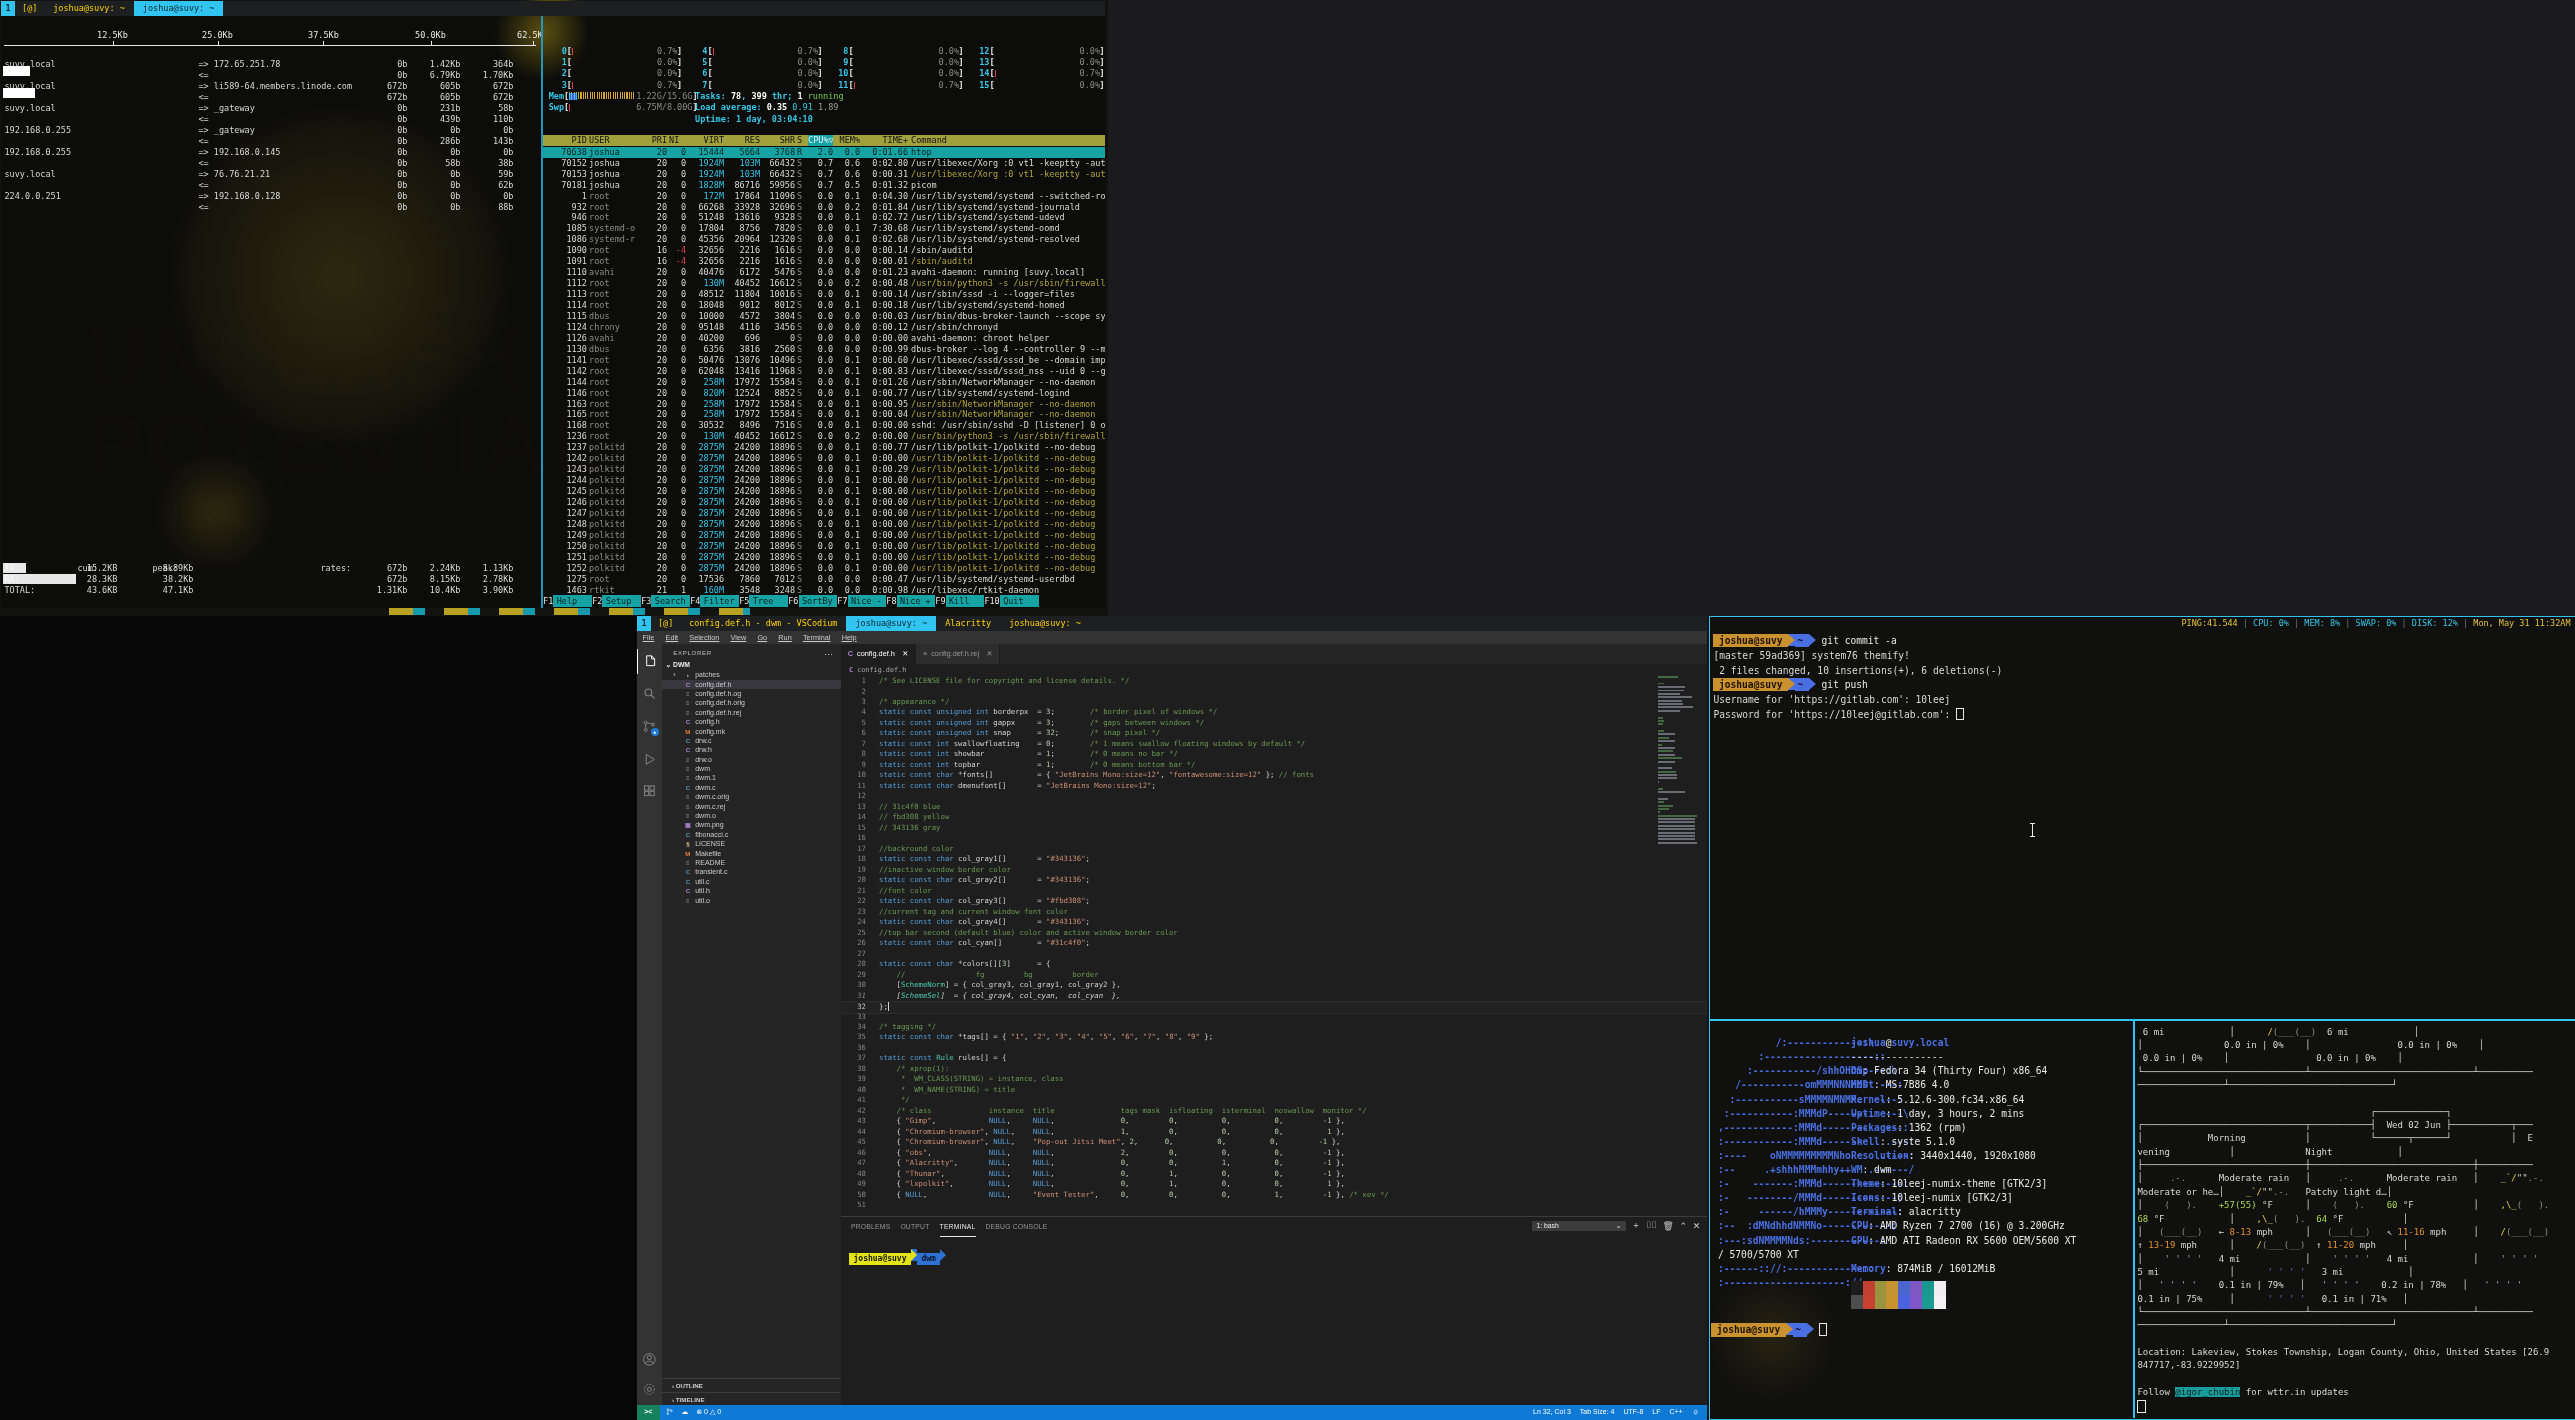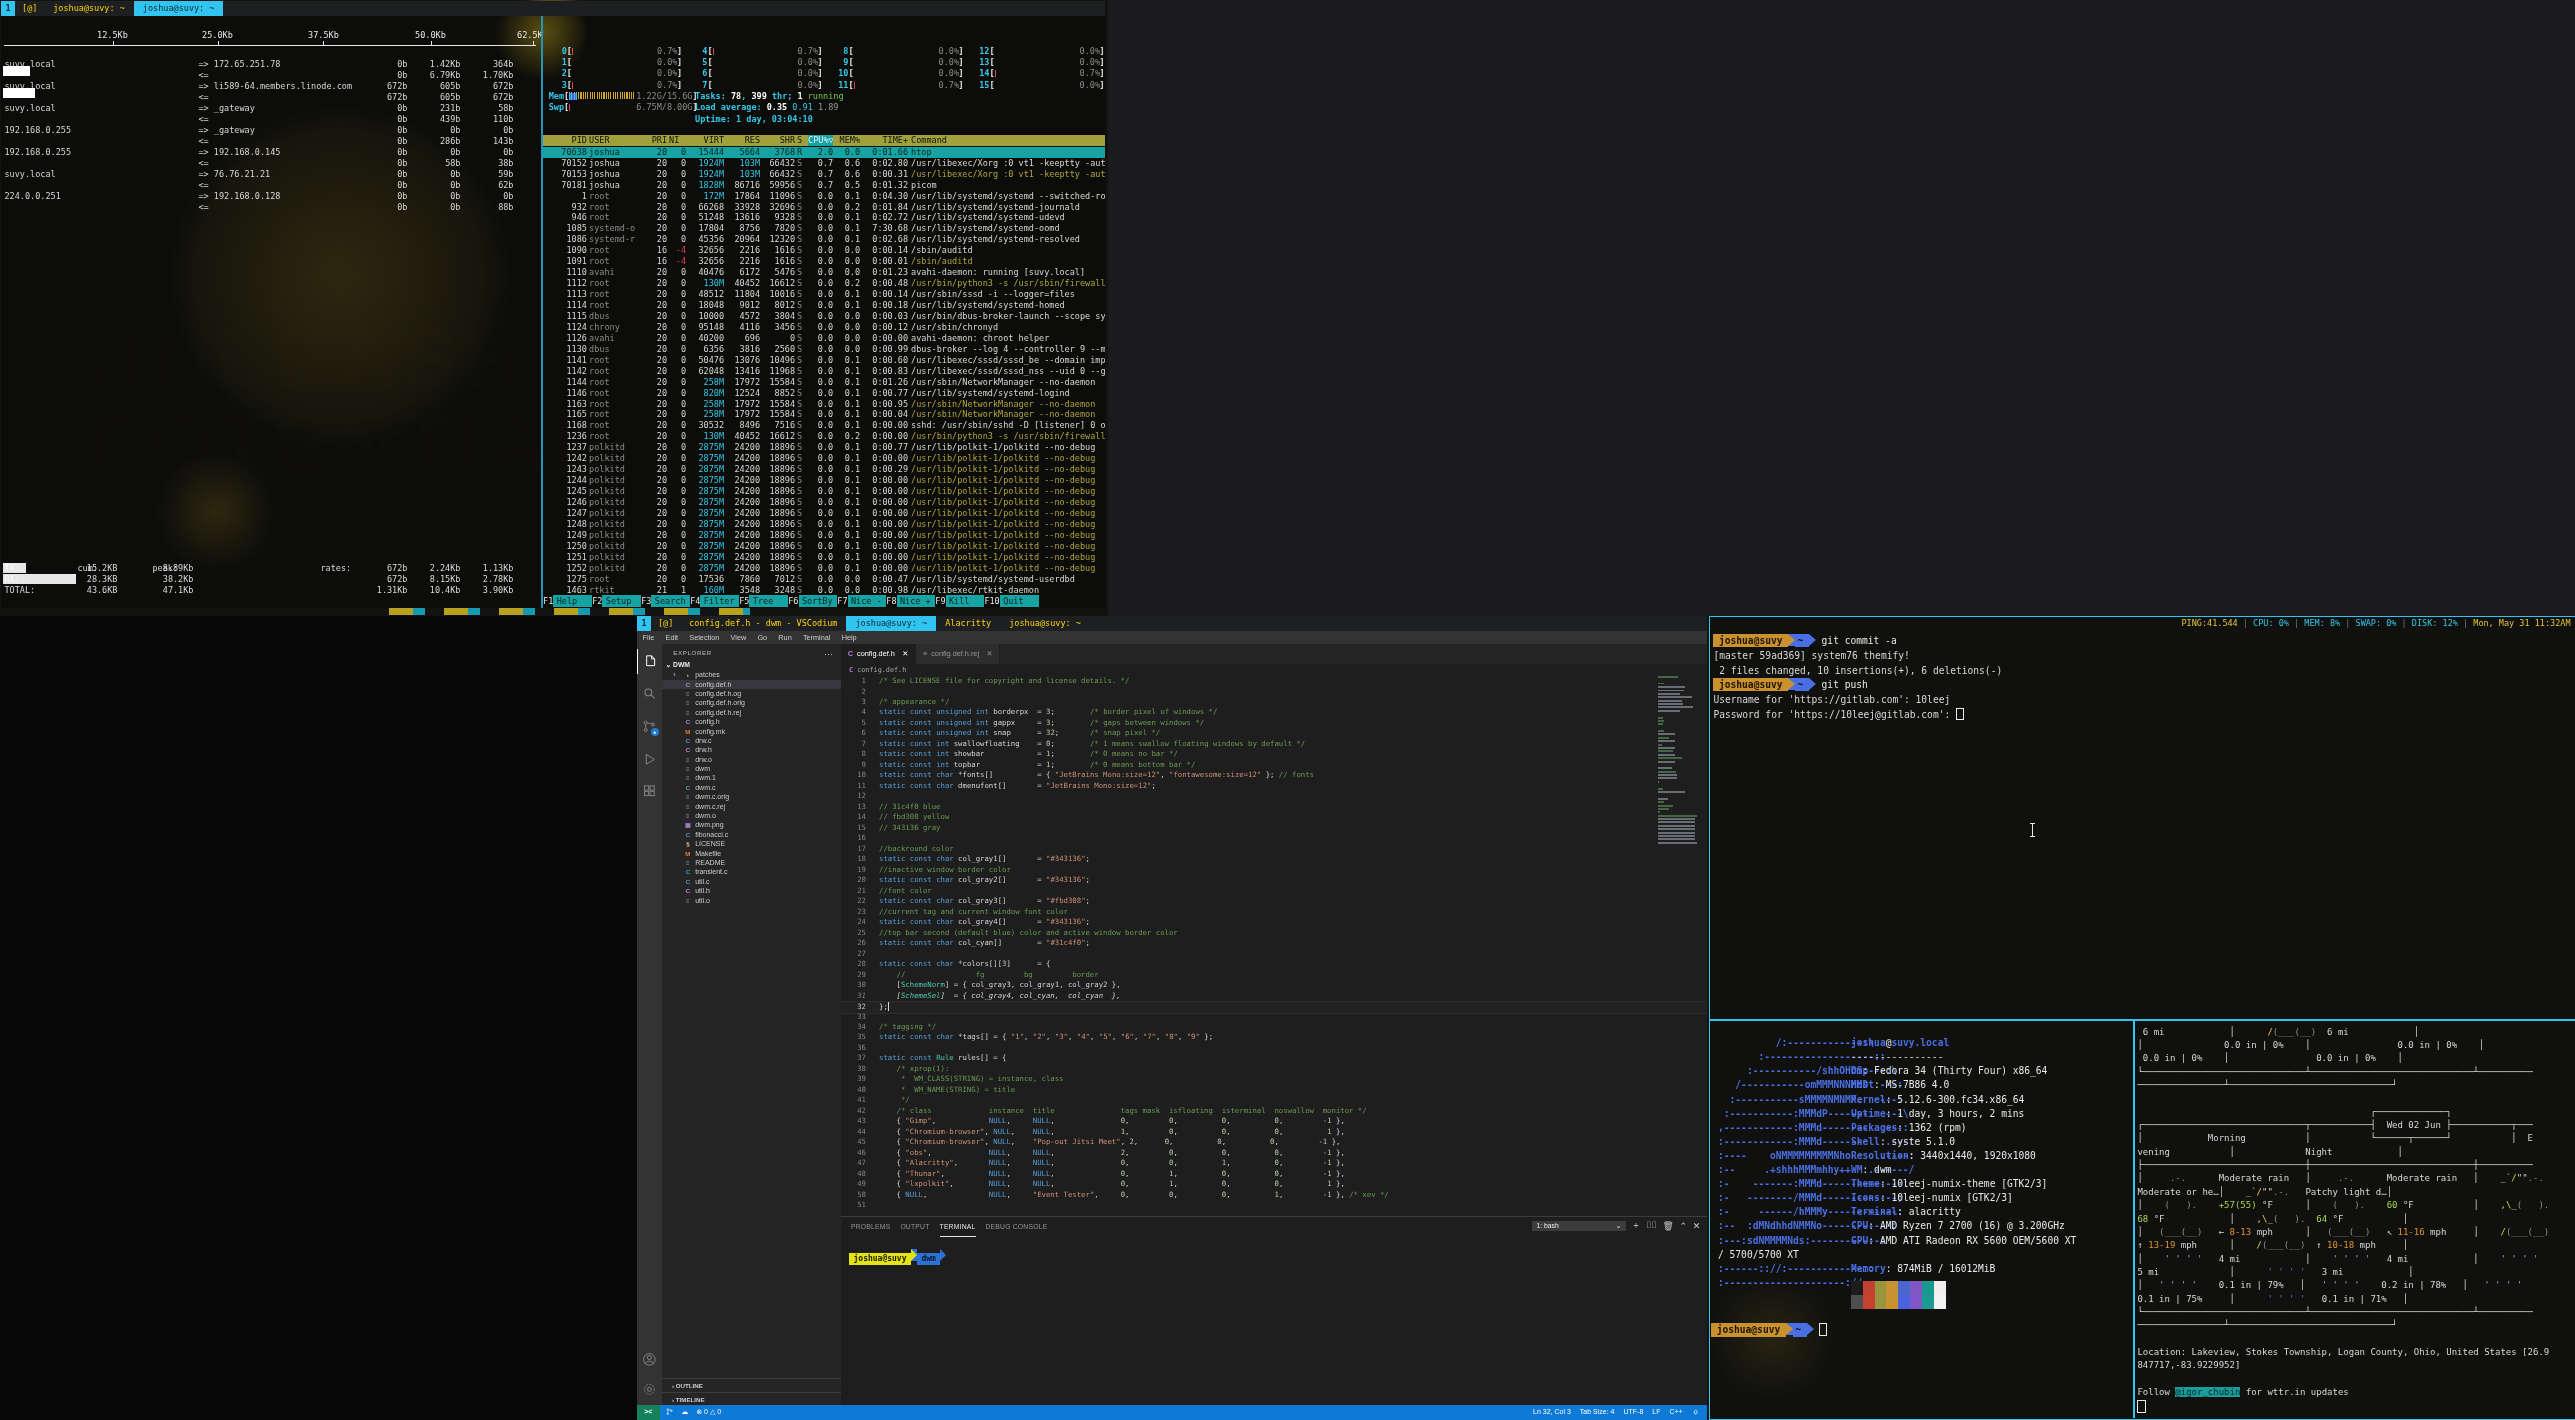--- a/index.html
+++ b/index.html
@@ -64,21 +64,21 @@
   .u-gray{color:#8a8a8a;}
   .cmd-thr{color:#b0a43c;}
   .fkeys{position:absolute;left:0;top:579px;width:562px;height:12.4px;line-height:12.4px;background:#0c0c0a;}
   .fk-num{color:#e8e8e8;}
   .fk-lab{background:#16a3a3;color:#06231f;display:inline-block;padding:0 3.4px;min-width:32px;}
 
   
   #win2{left:637px;top:616px;width:1070px;height:804px;background:#1e1e1e;}
   #vs-menubar{position:absolute;left:0;top:14.7px;width:100%;height:13.5px;background:#3c3c3c00;background-color:#333333;
      color:#cccccc;font-size:7.3px;line-height:13.5px;}
-  #vs-menubar span{padding:0 5.6px;}
+  #vs-menubar span{padding:0 5.6px;text-decoration:underline;}
   #activitybar{position:absolute;left:0;top:28px;width:25px;height:762px;background:#333333;}
   .act-ic{position:absolute;left:0;width:25px;height:25px;display:flex;align-items:center;justify-content:center;color:#858585;}
   .act-ic.active{color:#ffffff;border-left:1.1px solid #ffffff;}
   .badge-dot{position:absolute;right:3.4px;bottom:3.4px;width:8px;height:8px;border-radius:50%;background:#1f7ad0;color:#fff;
      font-size:5px;line-height:8px;text-align:center;}
   #sidebar{position:absolute;left:25px;top:28px;width:179px;height:762px;background:#252526;color:#cccccc;}
   #sb-head{padding:4.5px 0 3.4px 11.3px;font-size:6.2px;letter-spacing:0.6px;color:#bbbbbb;}
   #sb-dots{position:absolute;right:8px;top:4.5px;color:#cccccc;}
   .sb-sec{font-weight:bold;font-size:6.8px;color:#e8e8e8;padding-left:3.4px;height:11.3px;line-height:11.3px;}
   .file-row{height:9.4px;line-height:9.4px;font-size:7px;white-space:nowrap;padding-left:21.4px;color:#cccccc;position:relative;}
@@ -604,21 +604,21 @@
         <div class="w-line" style="top: 85px;"><span class="cw">                                           ┌─────────────┐</span></div>
         <div class="w-line" style="top: 98px;"><span class="cw">┌──────────────────────────────┬───────────┤  Wed 02 Jun ├───────────┬───</span></div>
         <div class="w-line" style="top: 111px;"><span class="cw">│            Morning           │           └──────┬──────┘           │  E</span></div>
         <div class="w-line" style="top: 125px;"><span class="cw">vening           │             Night            │</span></div>
         <div class="w-line" style="top: 138px;"><span class="cw">├──────────────────────────────┼──────────────────────────────┼──────────</span></div>
         <div class="w-line" style="top: 151px;"><span class="cw">│     </span><span class="cgr">.-.</span><span class="cw">      Moderate rain   │     </span><span class="cgr">.-.</span><span class="cw">      Moderate rain   │    </span><span class="cy">_`/</span><span class="cw">""</span><span class="cgr">.-.</span></div>
         <div class="w-line" style="top: 165px;"><span class="cw">Moderate or he…│    </span><span class="cy">_`/</span><span class="cw">""</span><span class="cgr">.-.</span><span class="cw">   Patchy light d…│</span></div>
         <div class="w-line" style="top: 178px;"><span class="cw">│    </span><span class="cgr">(   ).</span><span class="cw">    </span><span class="cg">+57(55)</span><span class="cw"> °F      │    </span><span class="cgr">(   ).</span><span class="cw">    </span><span class="cg">60</span><span class="cw"> °F           │    </span><span class="cy">,\_</span><span class="cgr">(   ).</span></div>
         <div class="w-line" style="top: 192px;"><span class="cg">68</span><span class="cw"> °F            │    </span><span class="cy">,\_</span><span class="cgr">(   ).</span><span class="cw">  </span><span class="cg">64</span><span class="cw"> °F           │</span></div>
         <div class="w-line" style="top: 205px;"><span class="cw">│   </span><span class="cgr">(___(__)</span><span class="cw">   ← </span><span class="co">8-13</span><span class="cw"> mph      │   </span><span class="cgr">(___(__)</span><span class="cw">   ↖ </span><span class="co">11-16</span><span class="cw"> mph     │    </span><span class="cy">/</span><span class="cgr">(___(__)</span></div>
-        <div class="w-line" style="top: 218px;"><span class="cw">↑ </span><span class="co">13-19</span><span class="cw"> mph      │    </span><span class="cy">/</span><span class="cgr">(___(__)</span><span class="cw">  ↑ </span><span class="co">10-18</span><span class="cw"> mph     │</span></div>
+        <div class="w-line" style="top: 218px;"><span class="cw">↑ </span><span class="co">13-19</span><span class="cw"> mph      │    </span><span class="cy">/</span><span class="cgr">(___(__)</span><span class="cw">  ↑ </span><span class="co">11-20</span><span class="cw"> mph     │</span></div>
         <div class="w-line" style="top: 232px;"><span class="cw">│    </span><span class="cpu2">' ' ' '</span><span class="cw">   4 mi            │    </span><span class="cpu2">' ' ' '</span><span class="cw">   4 mi            │    </span><span class="cpu2">' ' ' '</span></div>
         <div class="w-line" style="top: 245px;"><span class="cw">5 mi             │      </span><span class="cb">' ' ' '</span><span class="cw">   3 mi            │</span></div>
         <div class="w-line" style="top: 258px;"><span class="cw">│   </span><span class="cpu2">' ' ' '</span><span class="cw">    0.1 in | 79%   │   </span><span class="cpu2">' ' ' '</span><span class="cw">    0.2 in | 78%   │   </span><span class="cpu2">' ' ' '</span></div>
         <div class="w-line" style="top: 272px;"><span class="cw">0.1 in | 75%     │      </span><span class="cb">' ' ' '</span><span class="cw">   0.1 in | 71%   │</span></div>
         <div class="w-line" style="top: 285px;"><span class="cw">└──────────────────────────────┴──────────────────────────────┴──────────</span></div>
         <div class="w-line" style="top: 298px;"><span class="cw">────────────────┴──────────────────────────────┘</span></div>
         <div class="w-line" style="top: 312px;"><span class="cw"></span></div>
         <div class="w-line" style="top: 325px;"><span class="cw">Location: Lakeview, Stokes Township, Logan County, Ohio, United States [26.9</span></div>
         <div class="w-line" style="top: 338px;"><span class="cw">847717,-83.9229952]</span></div>
         <div class="w-line" style="top: 352px;"><span class="cw"></span></div>

